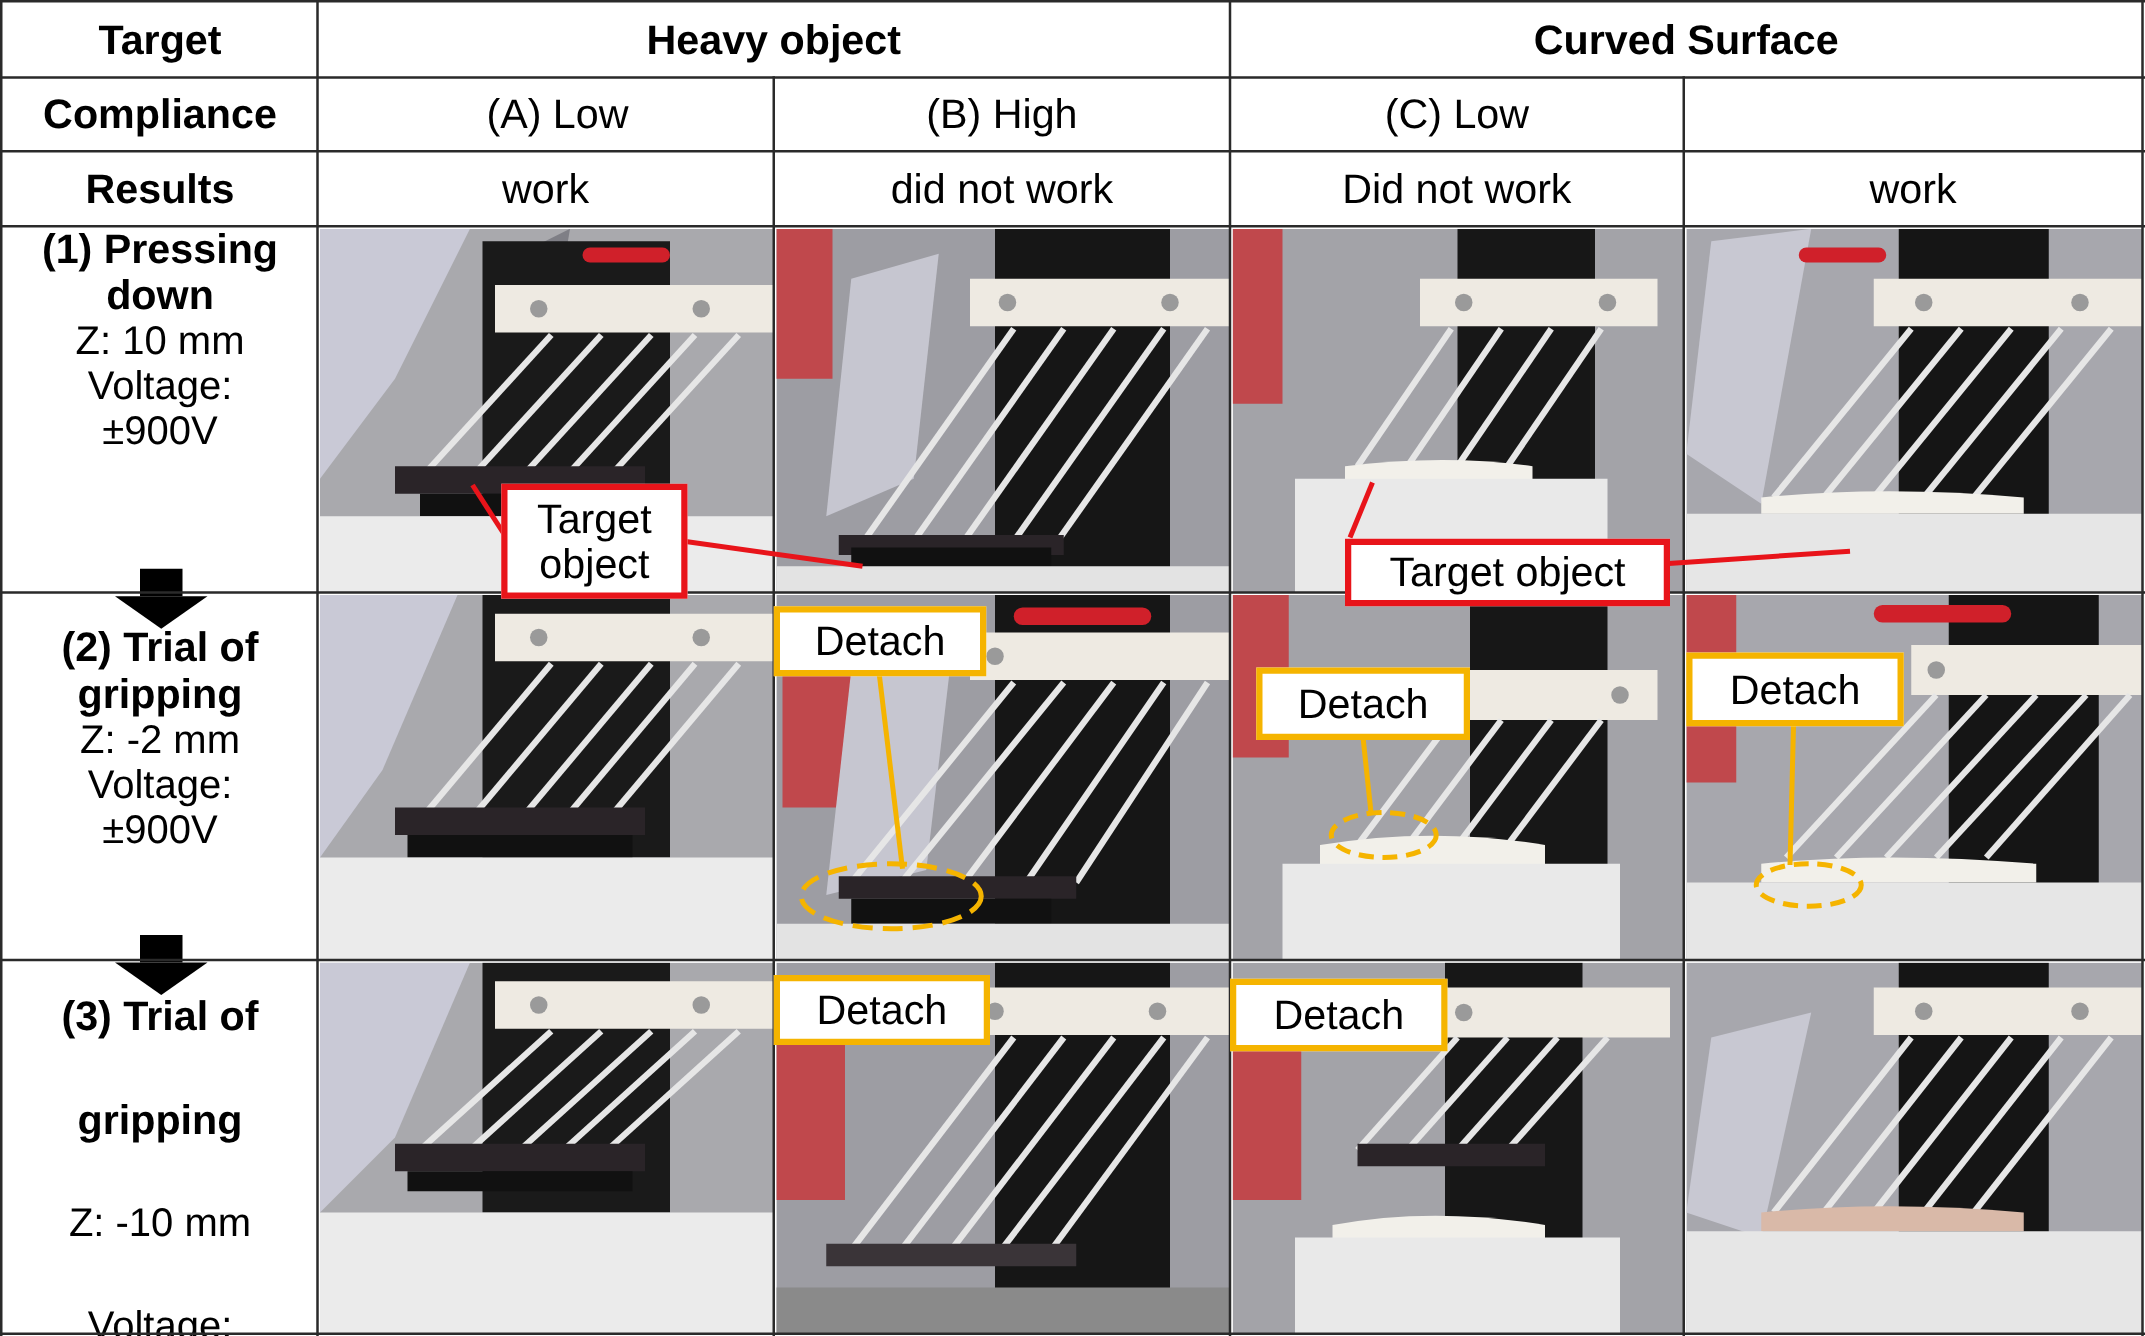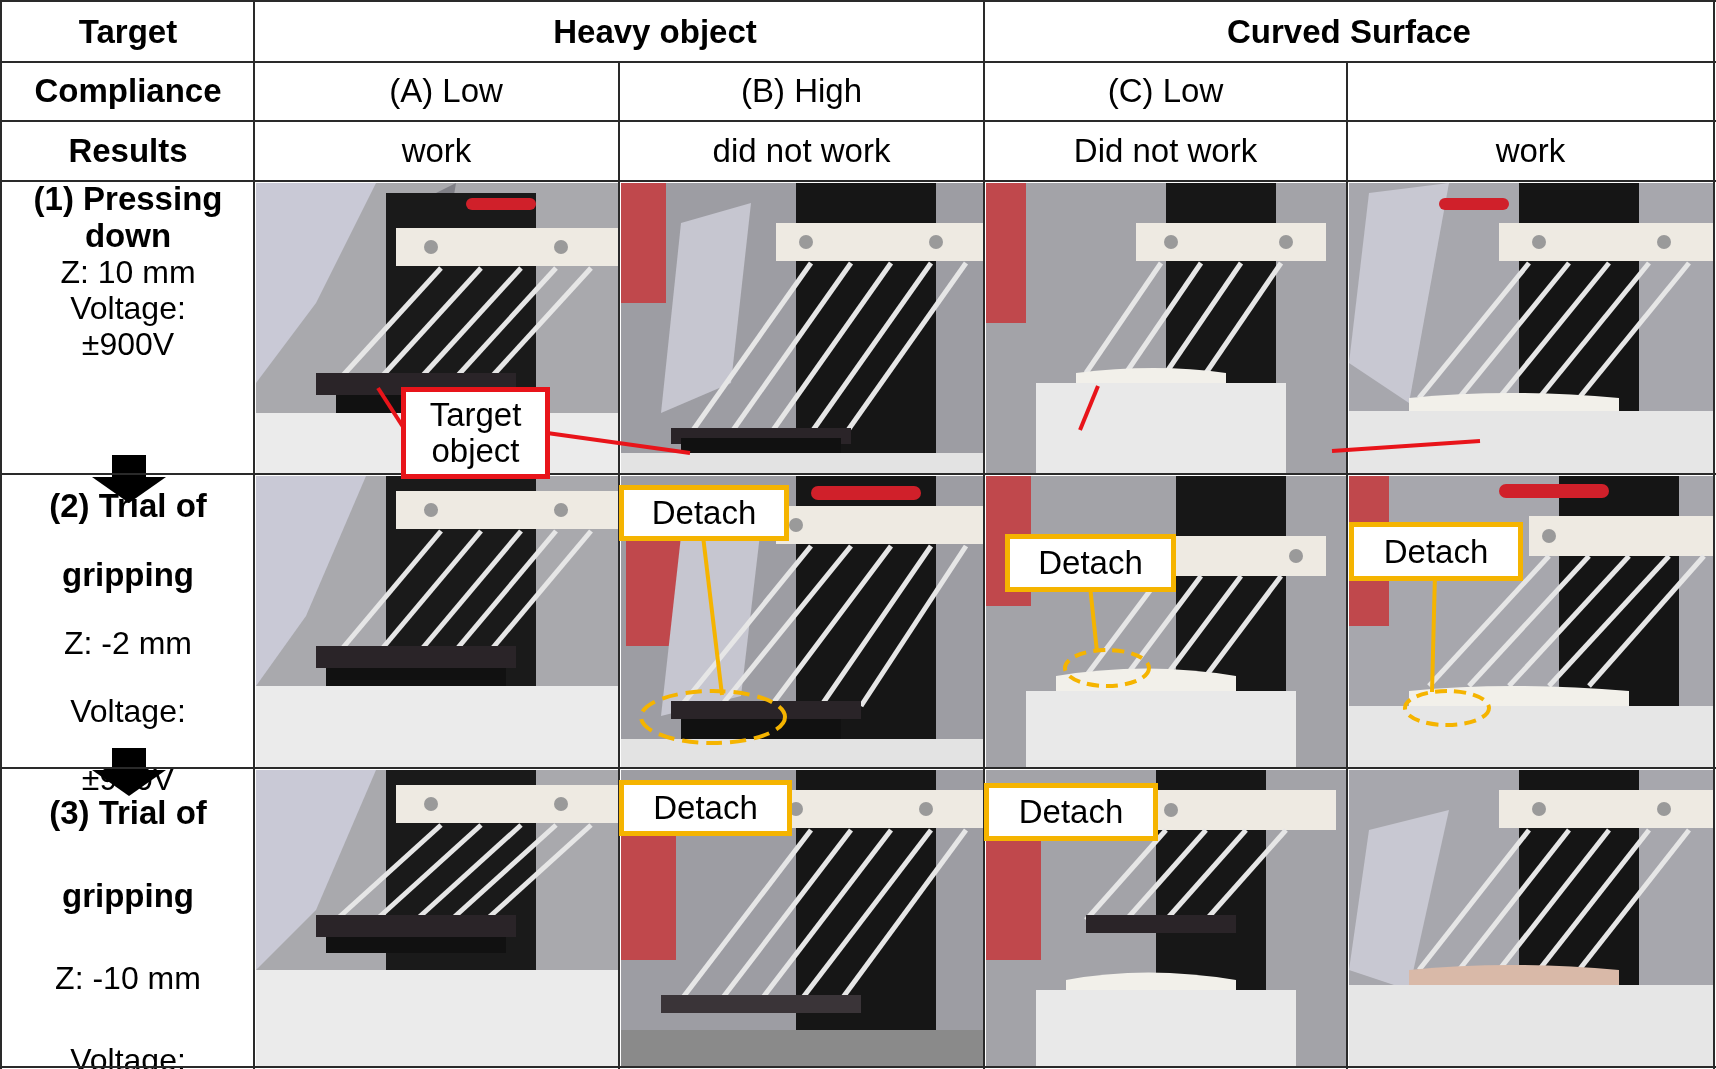--- a/index.html
+++ b/index.html
@@ -23,42 +23,42 @@
   .label.red { border: 5px solid #e8141a; }
   .label.orange { border: 5px solid #f5b400; }
   .overlay { position: absolute; left: 0; top: 0; width: 1716px; height: 1069px; pointer-events: none; }
 </style>
 </head>
 <body>
 
 <div class="fig">
 
   <div class="cell bold" style="left:2px;top:2px;width:252px;height:60px;">Target</div>
-  <div class="cell bold" style="left:254px;top:2px;width:730px;height:60px;margin-left:36px;">Heavy object</div>
+  <div class="cell bold" style="left:254px;top:2px;width:730px;height:60px;">Heavy object</div>
   <div class="cell bold" style="left:984px;top:2px;width:730px;height:60px;">Curved Surface</div>
 
   <div class="cell bold" style="left:2px;top:62px;width:252px;height:59px;">Compliance</div>
   <div class="cell" style="left:254px;top:62px;width:384px;height:59px;">(A) Low</div>
   <div class="cell" style="left:619px;top:62px;width:365px;height:59px;">(B) High</div>
   <div class="cell" style="left:984px;top:62px;width:363px;height:59px;">(C) Low</div>
 
   <div class="cell bold" style="left:2px;top:121px;width:252px;height:60px;">Results</div>
   <div class="cell" style="left:254px;top:121px;width:365px;height:60px;">work</div>
   <div class="cell" style="left:619px;top:121px;width:365px;height:60px;">did not work</div>
   <div class="cell" style="left:984px;top:121px;width:363px;height:60px;">Did not work</div>
   <div class="cell" style="left:1347px;top:121px;width:367px;height:60px;">work</div>
 
   <div class="rowlabel" style="top:181px;height:293px;">
     <span class="b">(1) Pressing</span>
     <span class="b">down</span>
     <span>Z: 10 mm</span>
     <span>Voltage:</span>
     <span>±900V</span>
   </div>
-  <div class="rowlabel" style="top:488px;height:268px;gap:32px;">
+  <div class="rowlabel" style="top:500px;height:268px;">
     <span class="b">(2) Trial of</span>
     <span class="b">gripping</span>
     <span>Z: -2 mm</span>
     <span>Voltage:</span>
     <span>±900V</span>
   </div>
   <div class="rowlabel" style="top:795px;height:260px;gap:46px;">
     <span class="b">(3) Trial of</span>
     <span class="b">gripping</span>
     <span>Z: -10 mm</span>
@@ -337,20 +337,21 @@
     <line x1="1090" y1="586" x2="1097" y2="652" stroke="#f5b400" stroke-width="4"></line>
     <ellipse cx="1107" cy="668" rx="42" ry="18" fill="none" stroke="#f5b400" stroke-width="4" stroke-dasharray="12 7"></ellipse>
     <line x1="1435" y1="573" x2="1432" y2="692" stroke="#f5b400" stroke-width="4"></line>
     <ellipse cx="1447" cy="708" rx="42" ry="17" fill="none" stroke="#f5b400" stroke-width="4" stroke-dasharray="12 7"></ellipse>
   </svg>
 
   <div class="label red" style="left:401px;top:387px;width:139px;height:82px;flex-direction:column;">
     <span>Target</span>
     <span>object</span>
   </div>
+  <div class="label red" style="left:1076px;top:431px;width:250px;height:44px;">Target object</div>
 
   <div class="label orange" style="left:619px;top:485px;width:160px;height:46px;">Detach</div>
   <div class="label orange" style="left:1005px;top:534px;width:161px;height:48px;">Detach</div>
   <div class="label orange" style="left:1349px;top:522px;width:164px;height:49px;">Detach</div>
   <div class="label orange" style="left:619px;top:780px;width:163px;height:46px;">Detach</div>
   <div class="label orange" style="left:984px;top:783px;width:164px;height:48px;">Detach</div>
 
 </div>
 
 </body></html>

